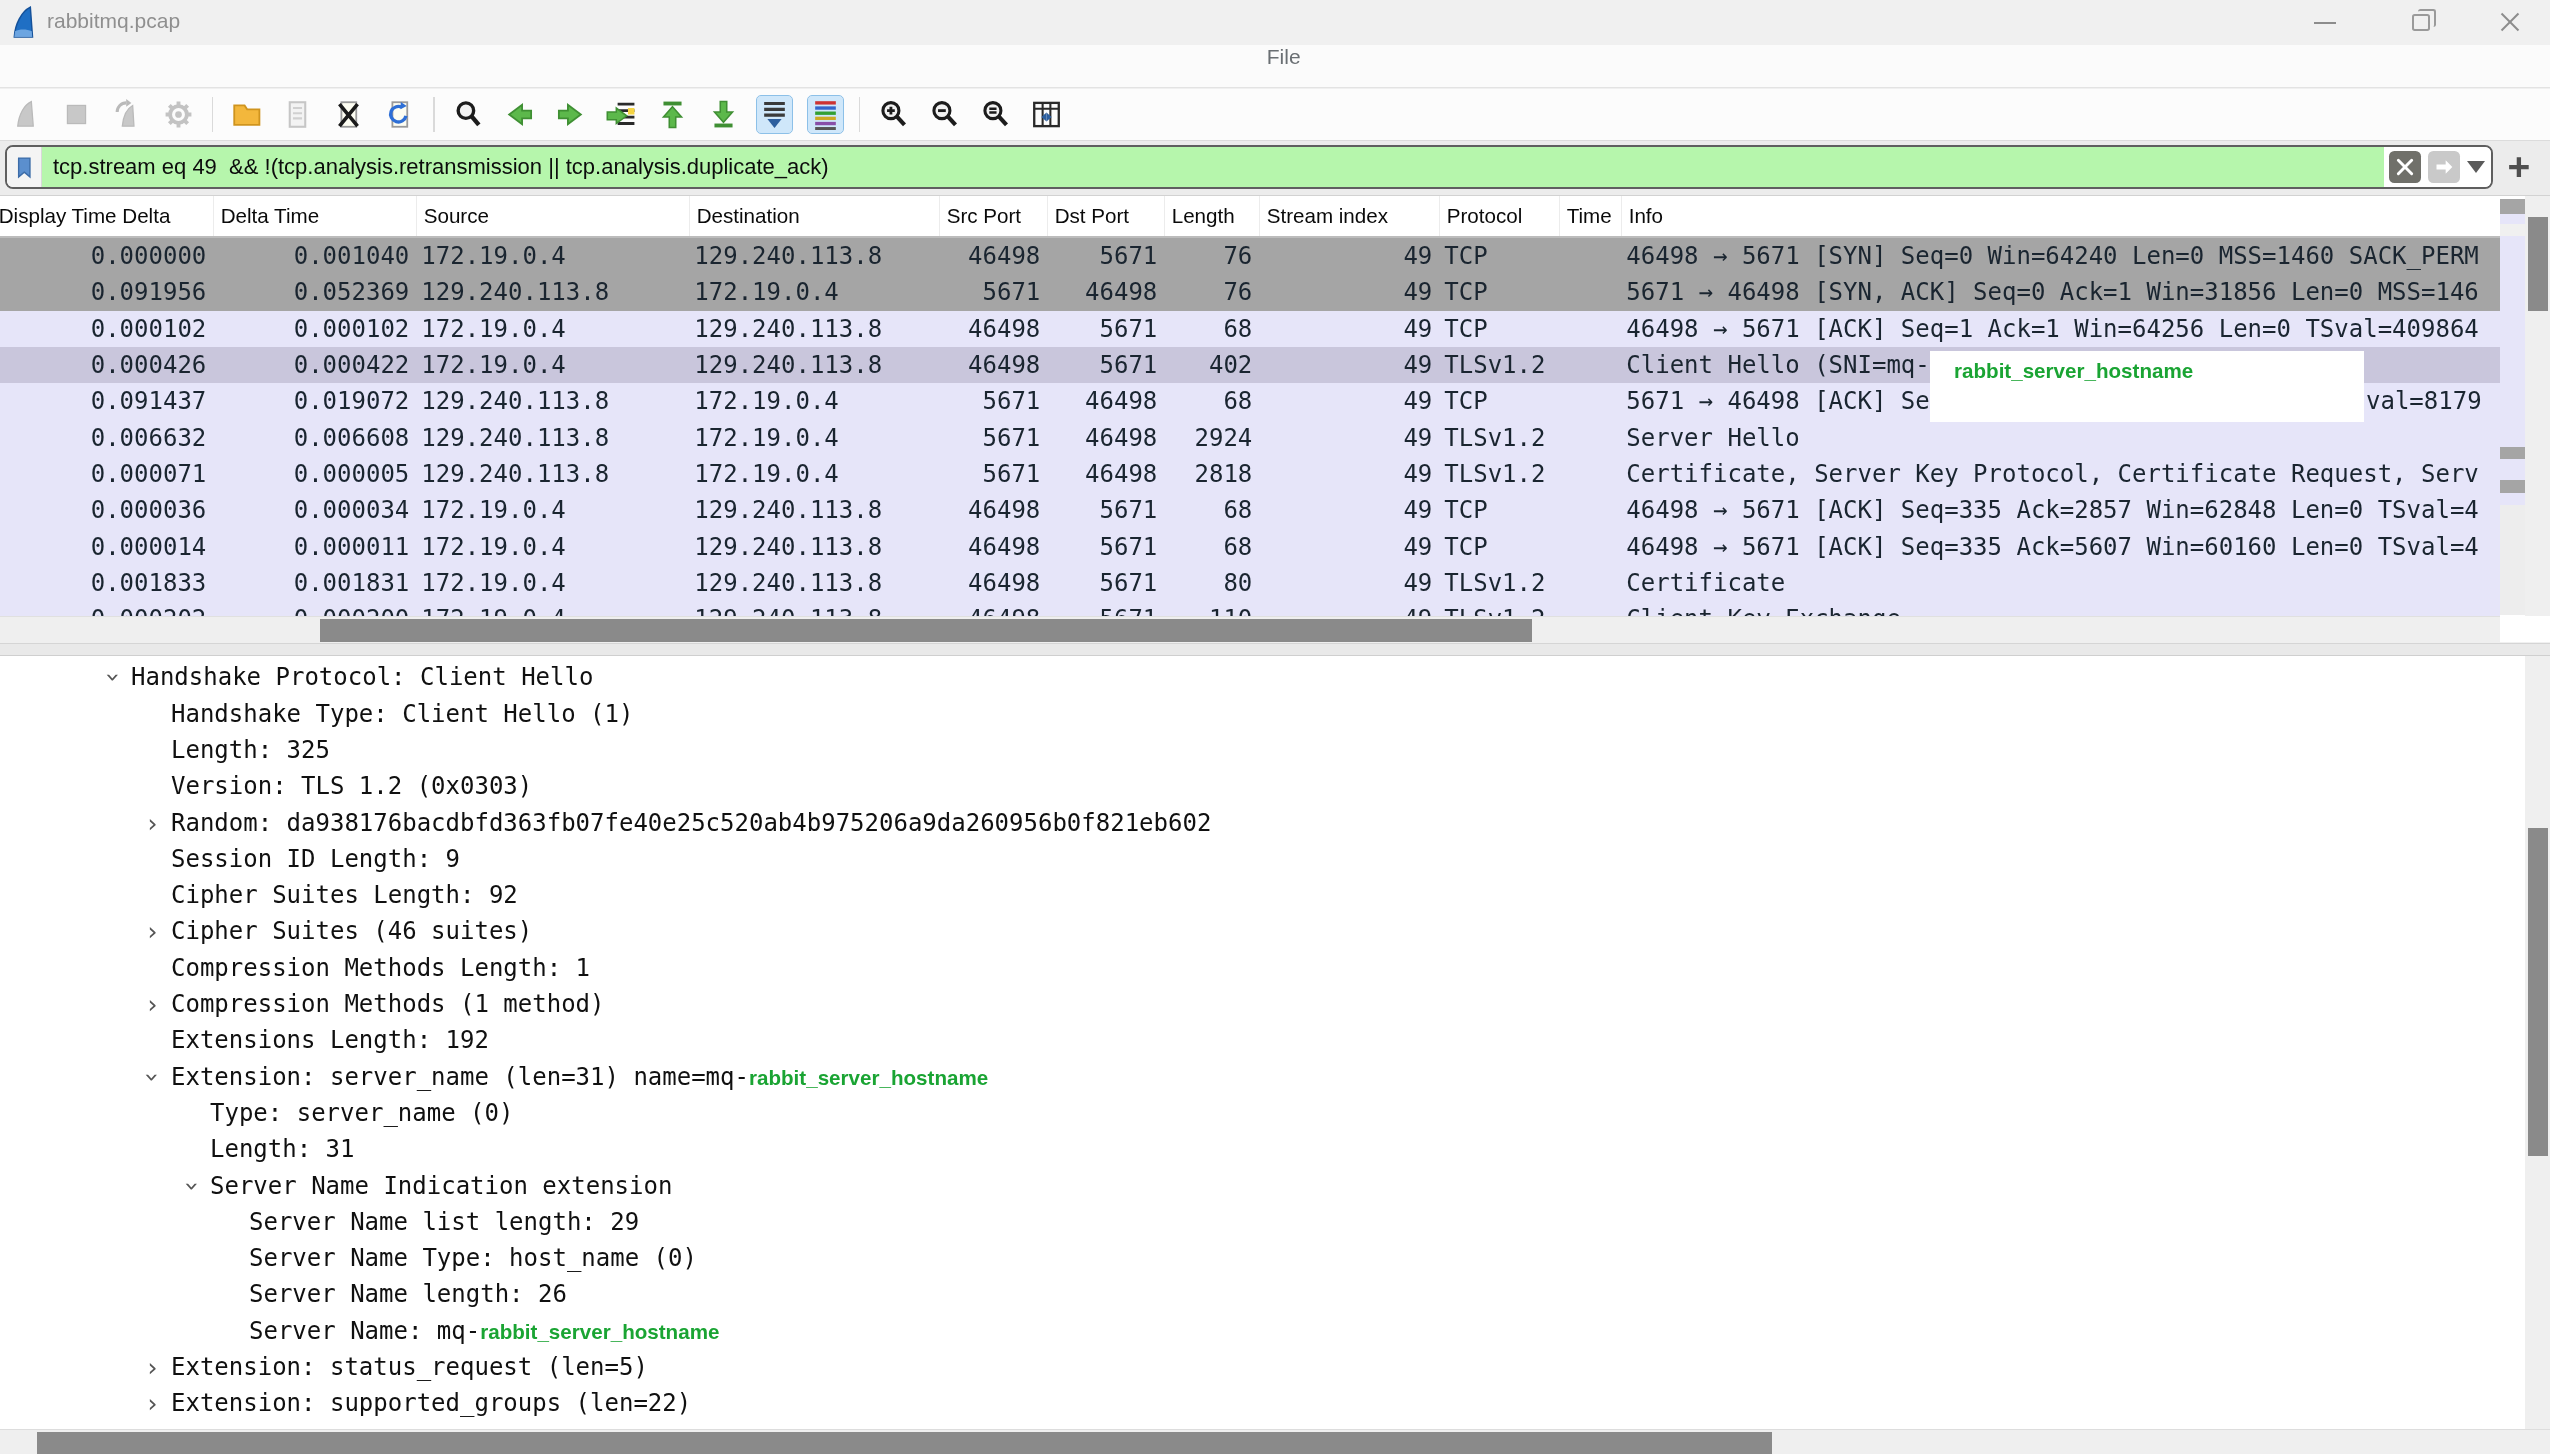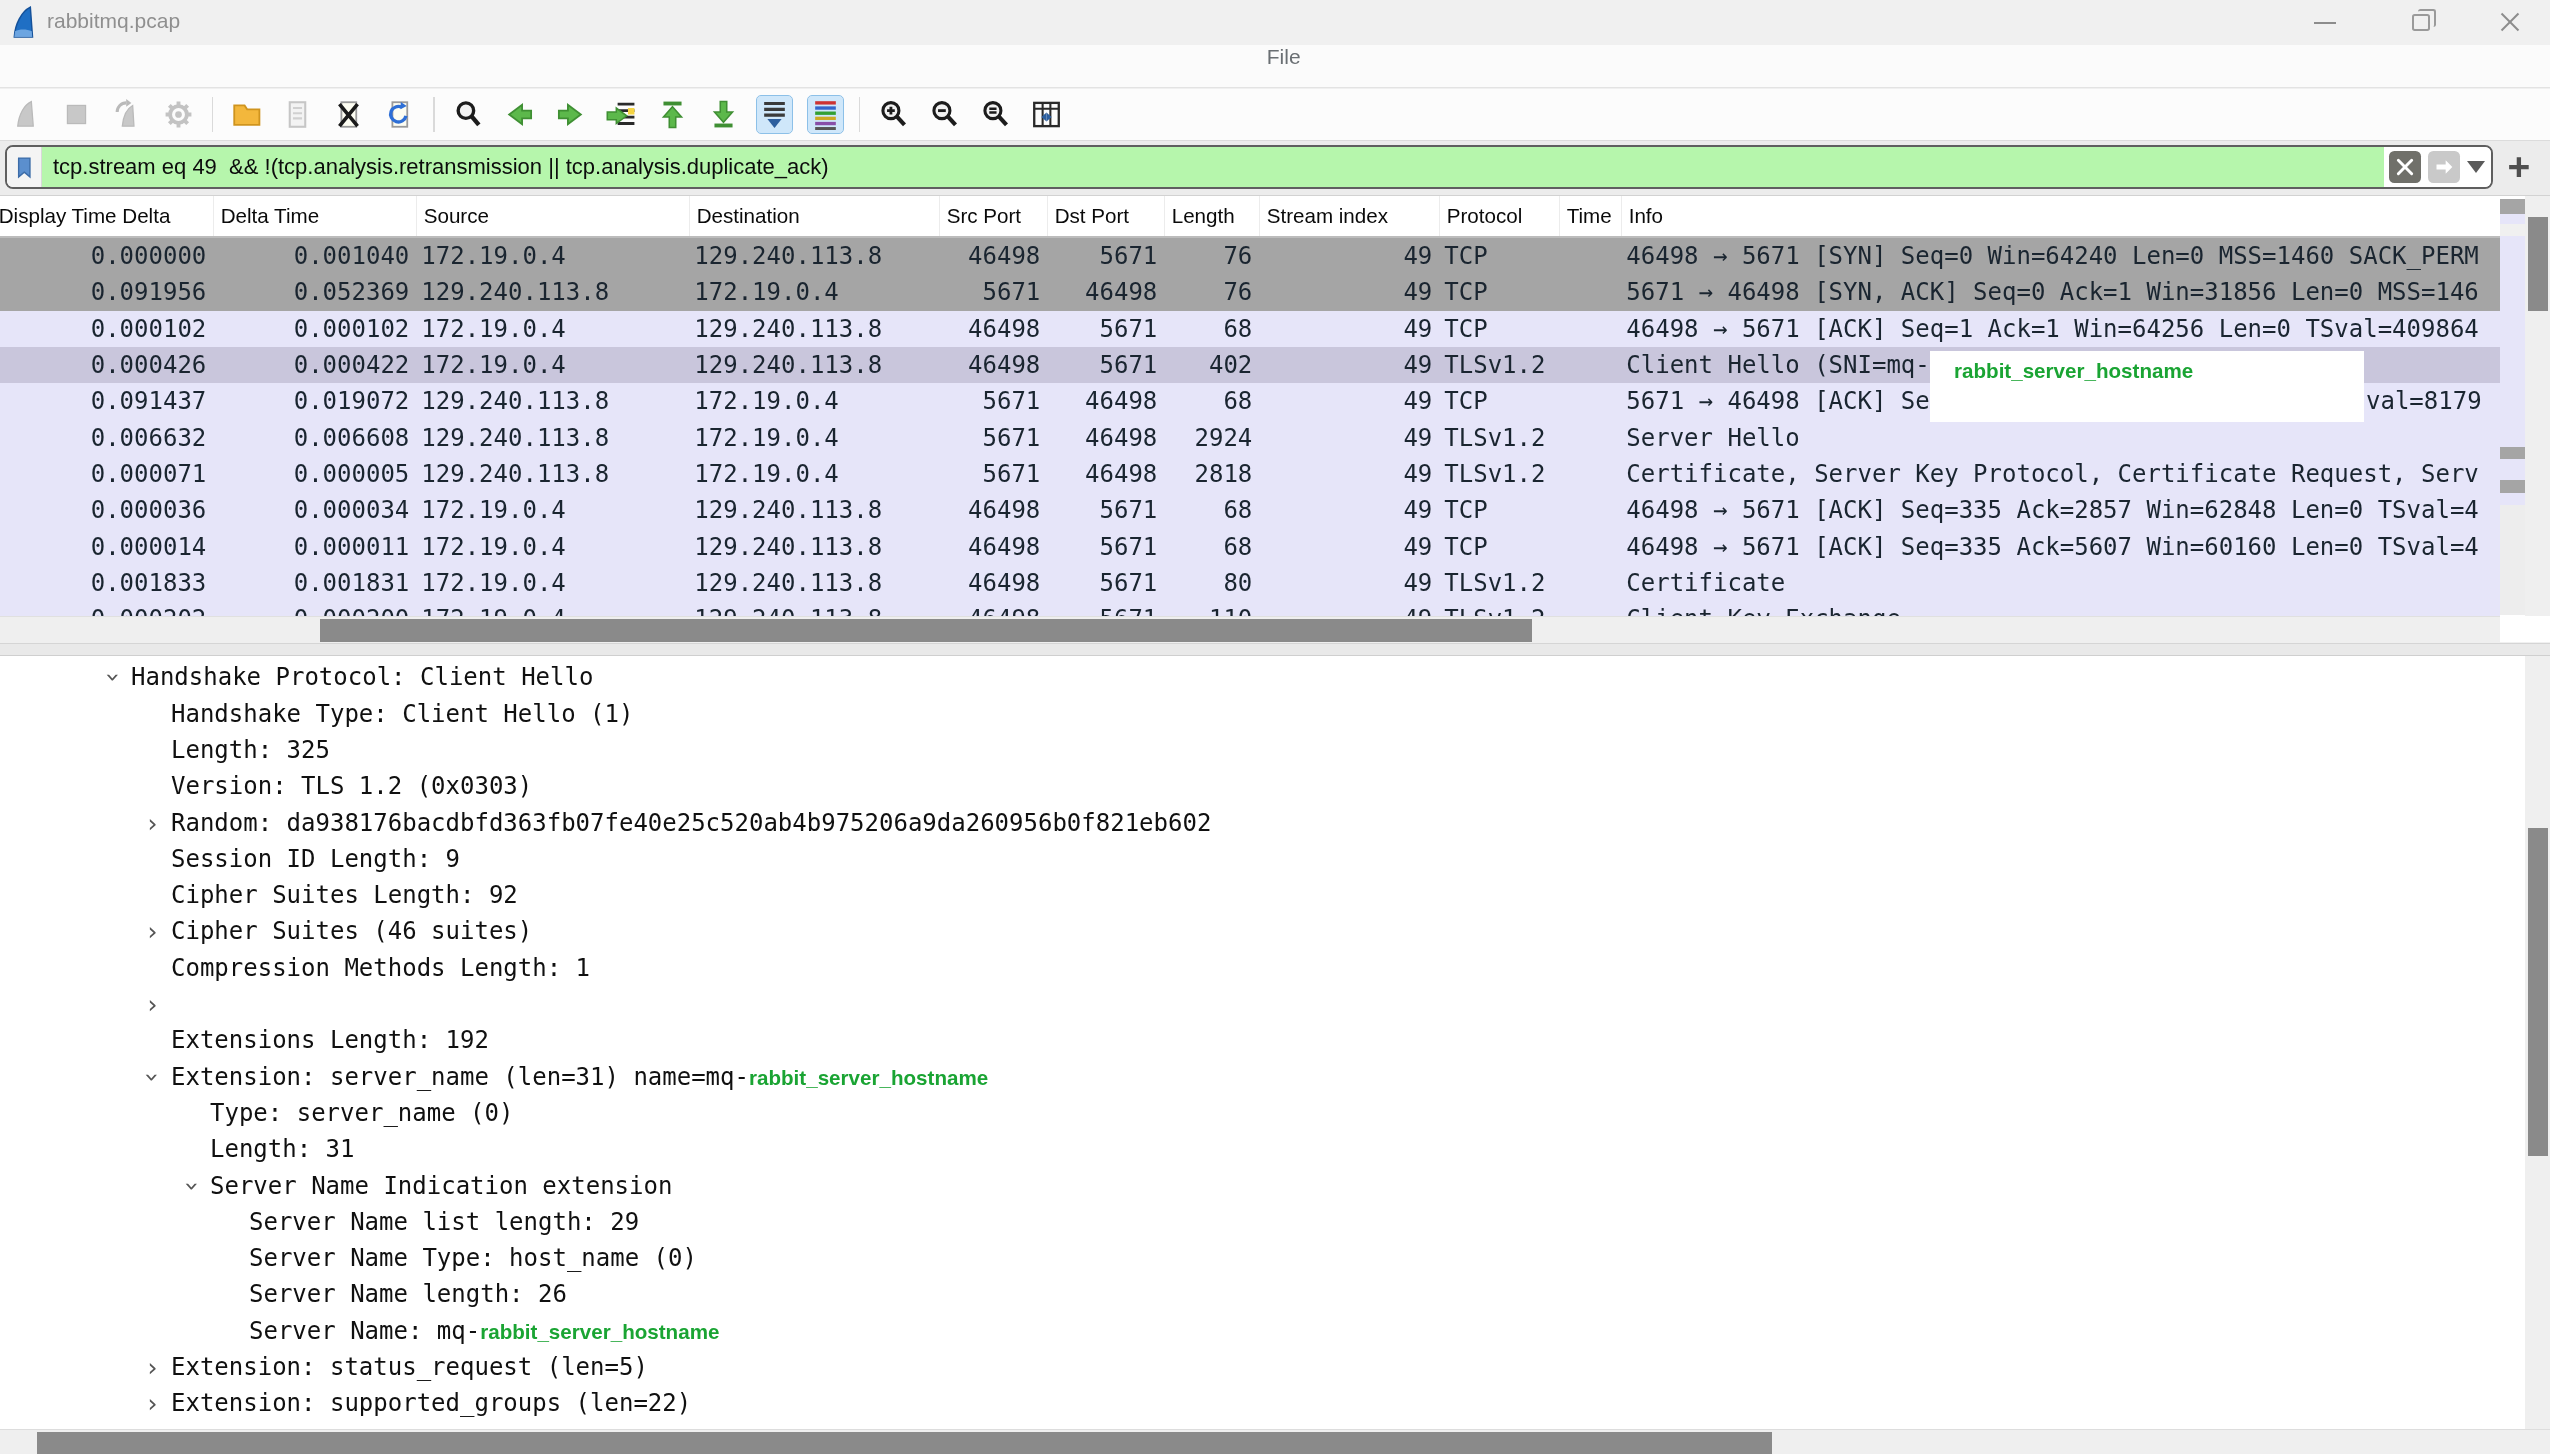--- a/index.html
+++ b/index.html
@@ -473,21 +473,21 @@
   <div class="detail">
       <div class="dline" style="top: 3.3px;"><span class="exp open" style="left: 100px;">›</span><span style="position: absolute; left: 131px;">Handshake Protocol: Client Hello</span></div>
       <div class="dline" style="top: 40px;"><span style="position: absolute; left: 171px;">Handshake Type: Client Hello (1)</span></div>
       <div class="dline" style="top: 76px;"><span style="position: absolute; left: 171px;">Length: 325</span></div>
       <div class="dline" style="top: 112px;"><span style="position: absolute; left: 171px;">Version: TLS 1.2 (0x0303)</span></div>
       <div class="dline" style="top: 149px;"><span class="exp" style="left: 139px;">›</span><span style="position: absolute; left: 171px;">Random: da938176bacdbfd363fb07fe40e25c520ab4b975206a9da260956b0f821eb602</span></div>
       <div class="dline" style="top: 185px;"><span style="position: absolute; left: 171px;">Session ID Length: 9</span></div>
       <div class="dline" style="top: 221px;"><span style="position: absolute; left: 171px;">Cipher Suites Length: 92</span></div>
       <div class="dline" style="top: 257px;"><span class="exp" style="left: 139px;">›</span><span style="position: absolute; left: 171px;">Cipher Suites (46 suites)</span></div>
       <div class="dline" style="top: 294px;"><span style="position: absolute; left: 171px;">Compression Methods Length: 1</span></div>
-      <div class="dline" style="top: 330px;"><span class="exp" style="left: 139px;">›</span></div>
+      <div class="dline" style="top: 330px;"><span class="exp" style="left: 139px;">›</span><span style="position: absolute; left: 171px;">Compression Methods (1 method)</span></div>
       <div class="dline" style="top: 366px;"><span style="position: absolute; left: 171px;">Extensions Length: 192</span></div>
       <div class="dline" style="top: 403px;"><span class="exp open" style="left: 139px;">›</span><span style="position: absolute; left: 171px;">Extension: server_name (len=31) name=mq-<span class="gname">rabbit_server_hostname</span></span></div>
       <div class="dline" style="top: 439px;"><span style="position: absolute; left: 210px;">Type: server_name (0)</span></div>
       <div class="dline" style="top: 475px;"><span style="position: absolute; left: 210px;">Length: 31</span></div>
       <div class="dline" style="top: 512px;"><span class="exp open" style="left: 179px;">›</span><span style="position: absolute; left: 210px;">Server Name Indication extension</span></div>
       <div class="dline" style="top: 548px;"><span style="position: absolute; left: 249px;">Server Name list length: 29</span></div>
       <div class="dline" style="top: 584px;"><span style="position: absolute; left: 249px;">Server Name Type: host_name (0)</span></div>
       <div class="dline" style="top: 620px;"><span style="position: absolute; left: 249px;">Server Name length: 26</span></div>
       <div class="dline" style="top: 657px;"><span style="position: absolute; left: 249px;">Server Name: mq-<span class="gname">rabbit_server_hostname</span></span></div>
       <div class="dline" style="top: 693px;"><span class="exp" style="left: 139px;">›</span><span style="position: absolute; left: 171px;">Extension: status_request (len=5)</span></div>

